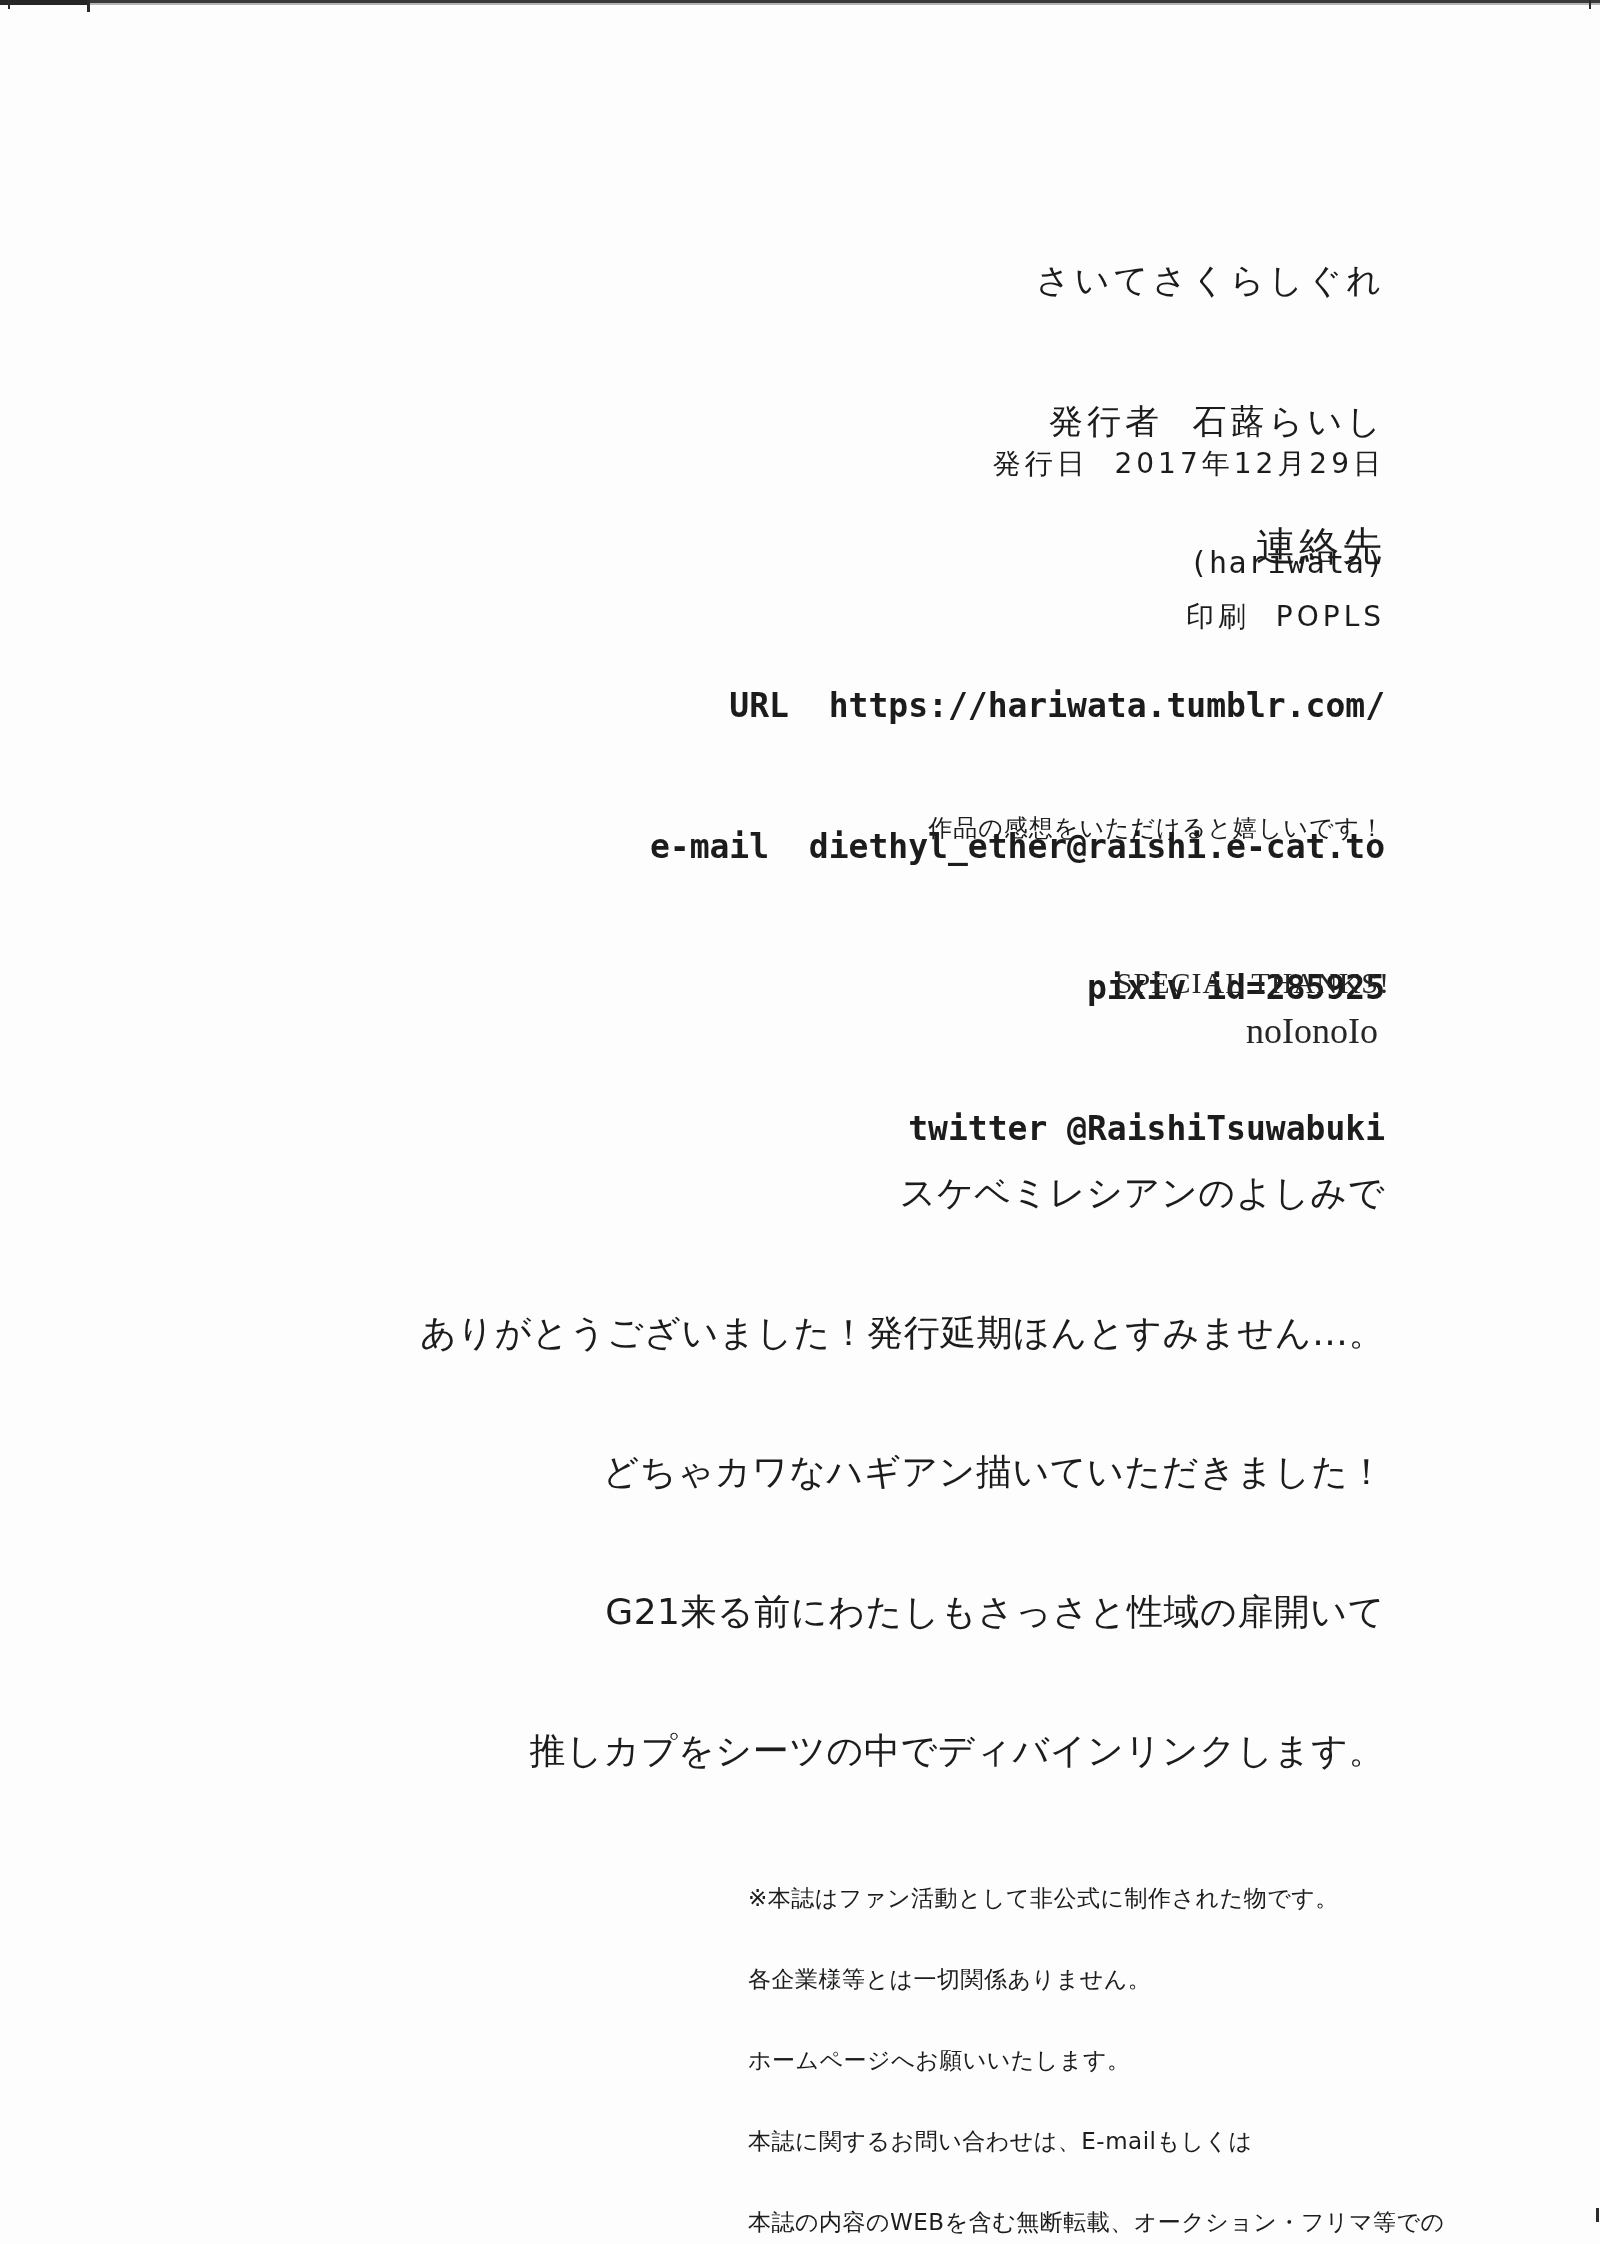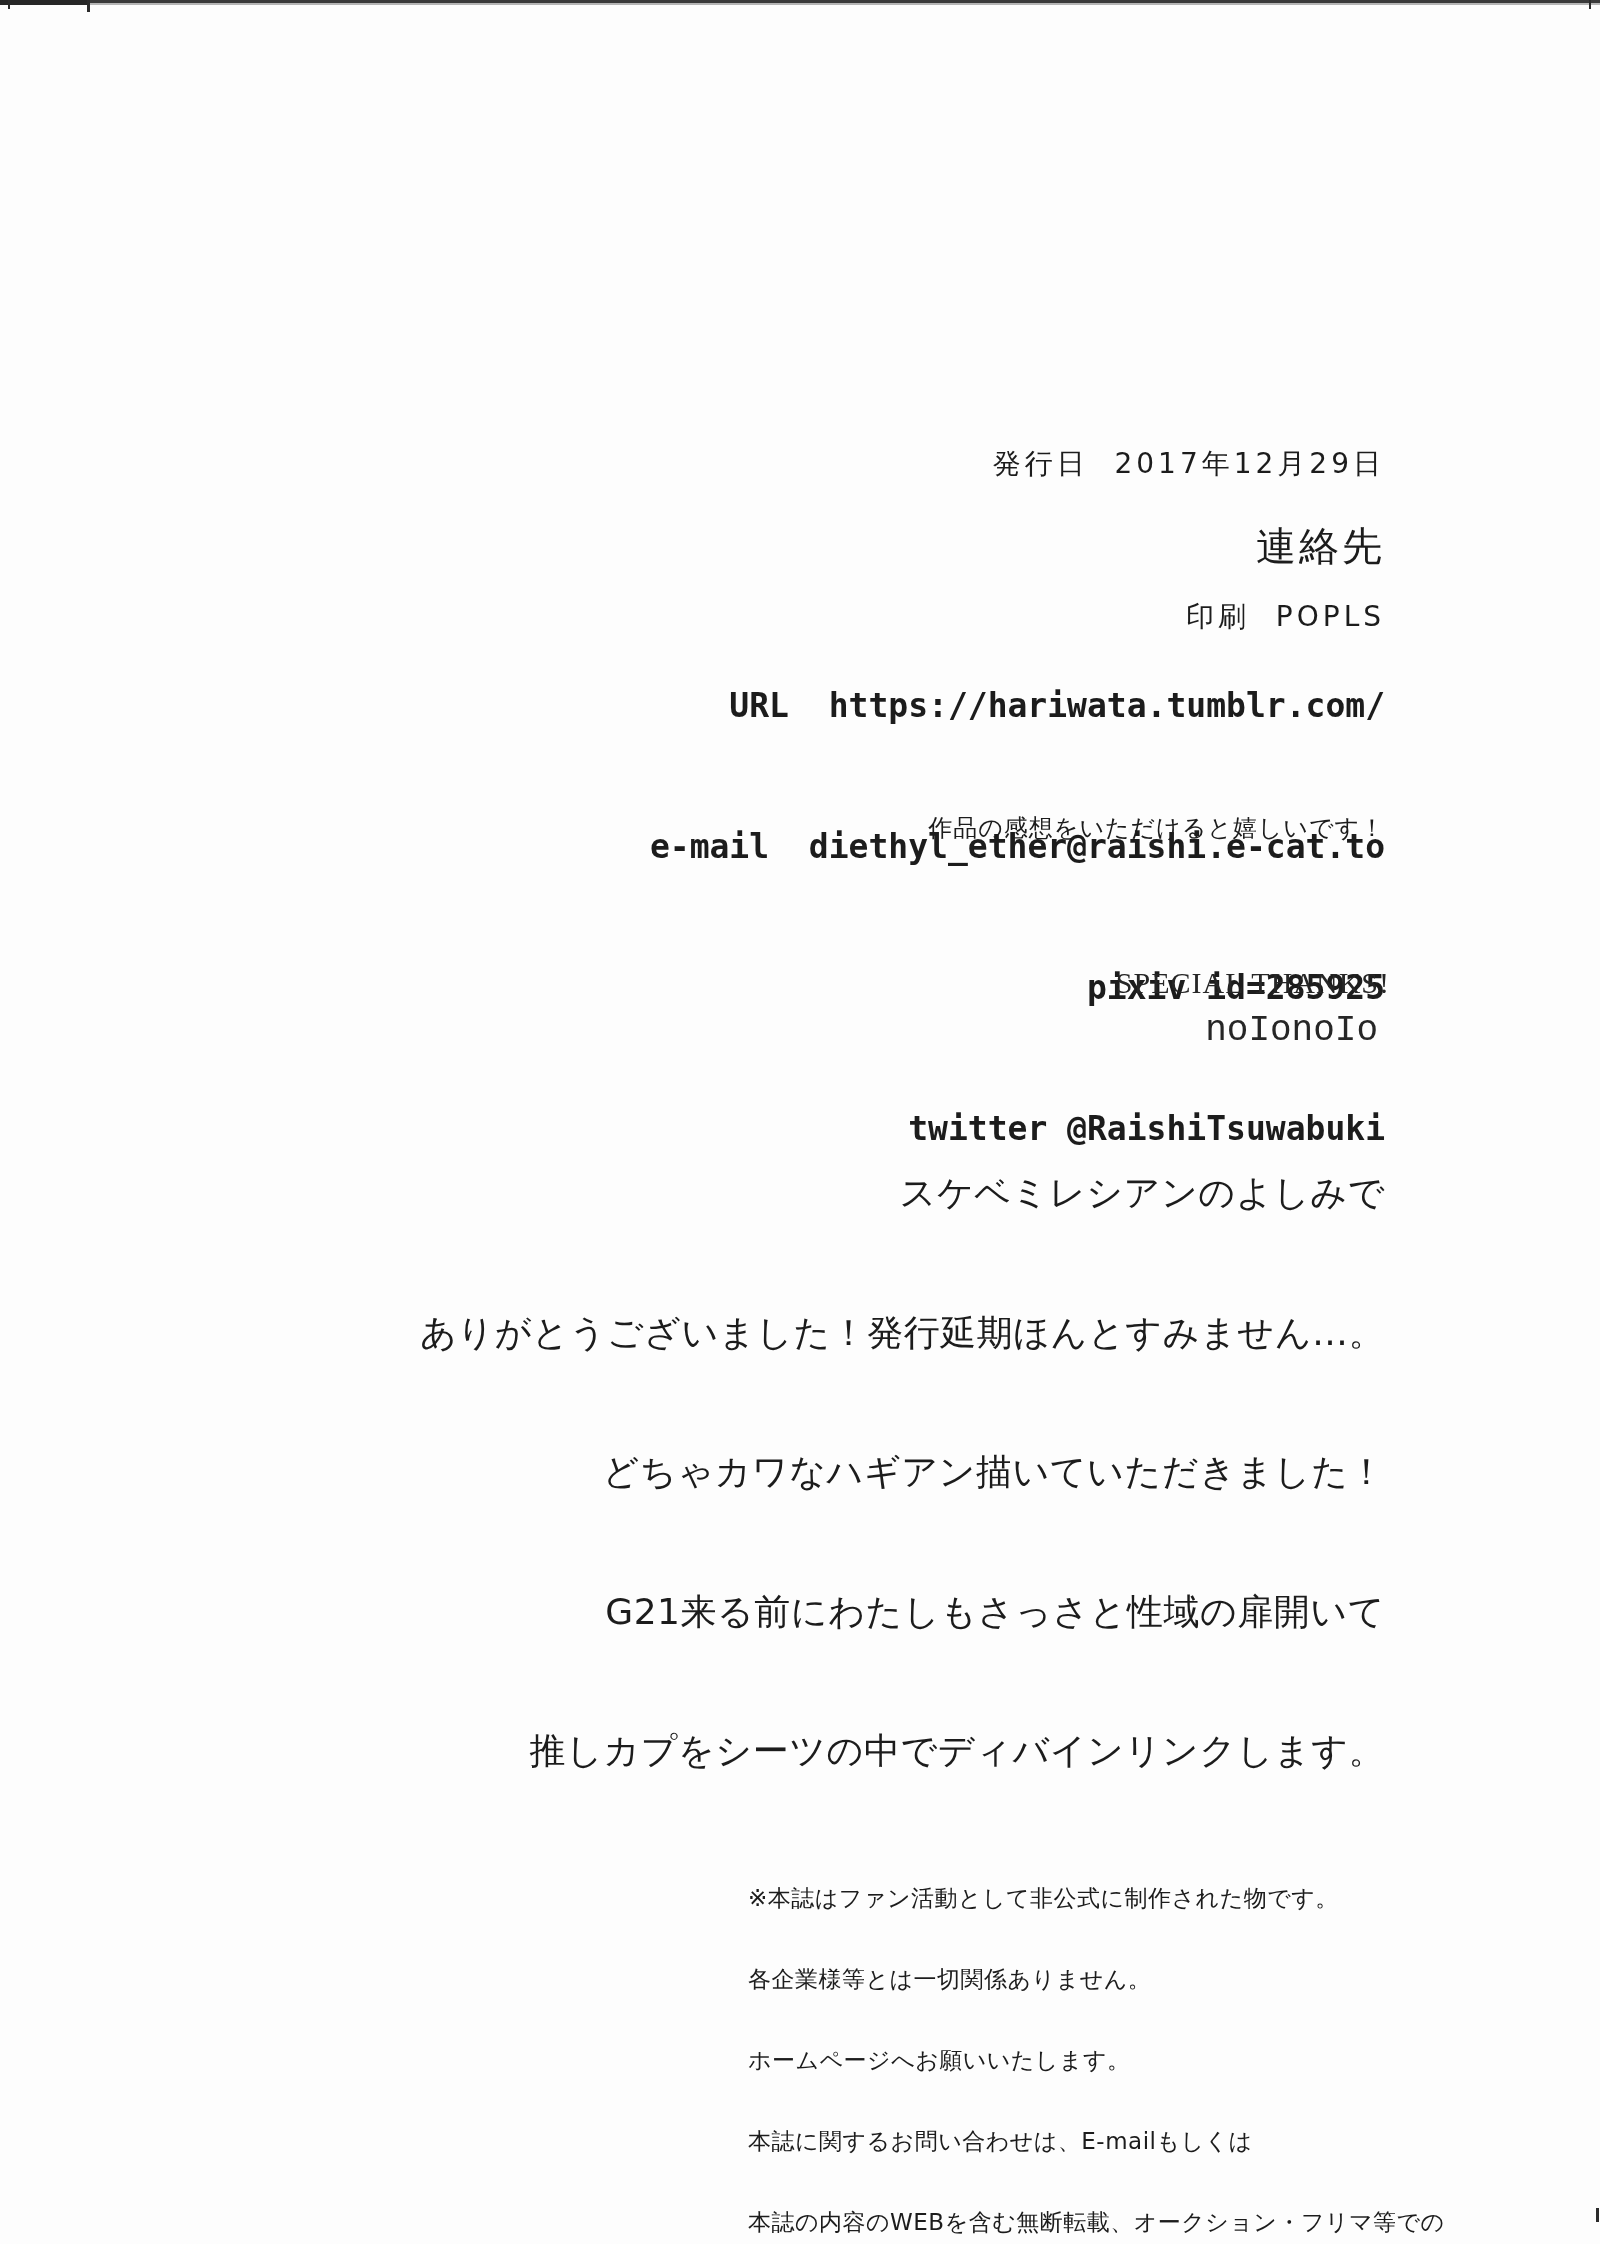--- a/index.html
+++ b/index.html
@@ -23,37 +23,42 @@
   .blk{position:absolute;white-space:pre;}
   .r{right:215px;text-align:right;}
   .jp-lg{font-size:34px;line-height:47px;letter-spacing:4px;}
   .title-block{top:163px;}
   .date-block{top:336px;font-size:28px;line-height:51px;letter-spacing:4px;}
   .alias{font-family:"DejaVu Sans Mono",monospace;font-size:30px;letter-spacing:1.5px;}
   .contact-heading{top:524px;font-size:40px;letter-spacing:3px;line-height:44px;}
   .contact-lines{top:588px;font-family:"DejaVu Sans Mono",monospace;font-size:33px;line-height:47px;letter-spacing:0;font-weight:bold;}
   .feedback{top:808px;font-size:24px;line-height:40px;letter-spacing:1px;}
   .serif-heading{top:962px;font-family:"Liberation Serif","DejaVu Serif",serif;font-size:30px;line-height:42px;letter-spacing:1px;color:#262626;font-weight:400;}
-  .serif-name{top:1010px;font-family:Liberation Mono, monospace;font-size:36px;line-height:42px;color:#262626;}
+  .serif-name{top:1010px;font-family:Liberation Serif, serif;font-size:36px;line-height:42px;color:#262626;}
   .comment-block{top:1077px;font-size:36px;line-height:46.5px;letter-spacing:0.5px;}
   .disclaimer-block{top:1831px;left:748px;text-align:left;font-size:23px;line-height:27px;letter-spacing:0.5px;}
 </style>
 </head>
 <body>
 
 <div class="page">
 
   <div class="scan-top-edge-shadow"></div>
   <div class="scan-top-edge"></div>
   <div class="scan-top-left-seg"></div>
   <div class="scan-tick-a"></div>
   <div class="scan-tick-b"></div>
   <div class="scan-tick-c"></div>
   <div class="scan-tick-d"></div>
 
+  <div class="blk r jp-lg title-block">
+    <div>さいてさくらしぐれ</div>
+    <div>発行者  石蕗らいし</div>
+    <div class="alias">(hariwata)</div>
+  </div>
 
   <div class="blk r date-block">
     <div>発行日  2017年12月29日</div>
     <div>印刷  POPLS</div>
   </div>
 
   <div class="blk r contact-heading">連絡先</div>
   <div class="blk r contact-lines">
     <div>URL  https://hariwata.tumblr.com/</div>
     <div>e-mail  diethyl_ether@raishi.e-cat.to</div>

